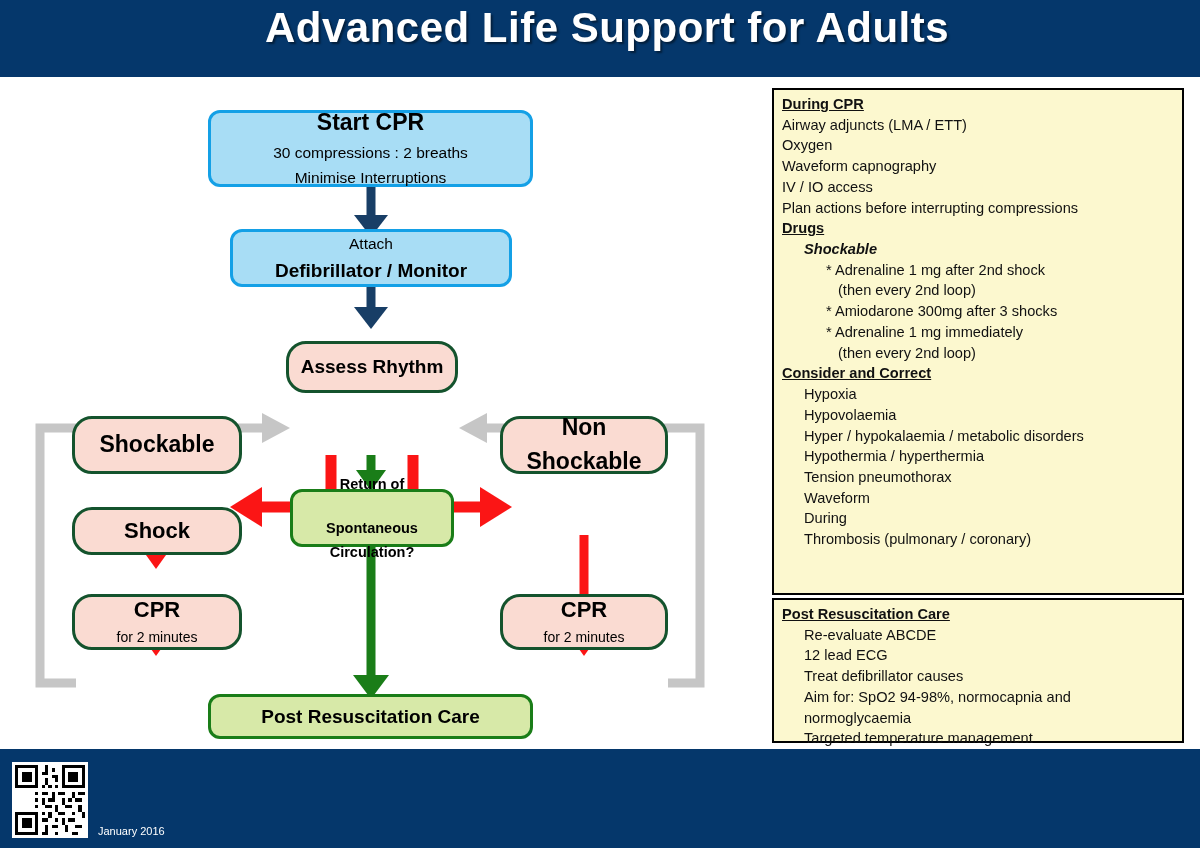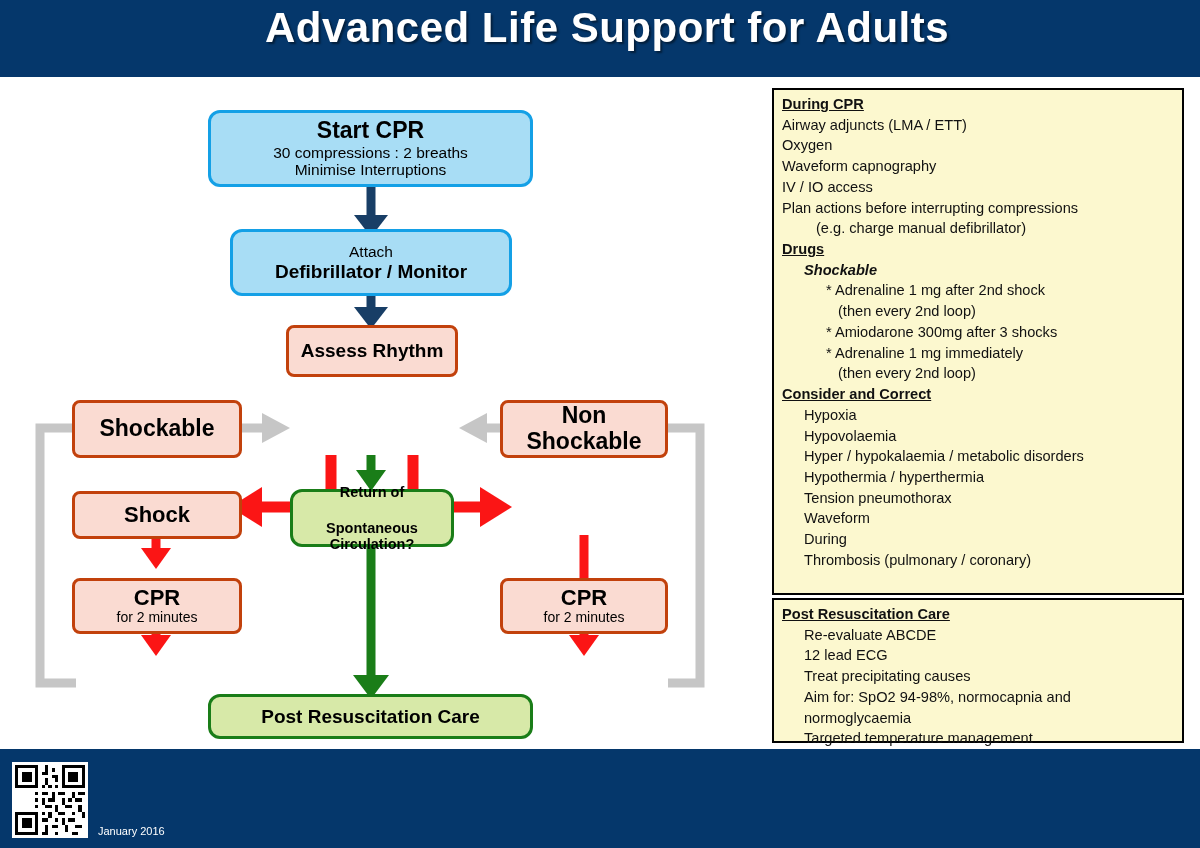--- a/index.html
+++ b/index.html
@@ -42,30 +42,30 @@
   .qr svg{display:block;}
   .footer-date{
     position:absolute;left:98px;top:76px;
     color:#ffffff;font-size:11px;font-weight:normal;
   }
 
   
   .node{
     position:absolute;box-sizing:border-box;
     display:flex;flex-direction:column;align-items:center;justify-content:center;
-    text-align:center;line-height:1.12;
+    text-align:center;line-height:1.12;gap:8px;
   }
   .node .t1{font-weight:bold;}
   .node .t2{font-weight:normal;}
 
   .blue{
     background:#a8ddf5;border:3px solid #14a0e6;border-radius:12px;
   }
   .pink{
-    background:#fadbd2;border:3px solid #c2410c;border-radius:8px;
+    background:#fadbd2;border:3px solid #14532d;border-radius:20px;margin-top:16px;
   }
   .green{
     background:#d7e9a8;border:3px solid #1a7d18;border-radius:12px;
   }
 
   
   .arrows{position:absolute;left:0;top:0;width:1200px;height:672px;}
 
   
   .infopanel{
@@ -162,21 +162,21 @@
         <polygon points="353,598 389,598 371,622" fill="#1a7d18"></polygon>
       </g>
     </svg>
 
     <div class="node blue" style="left:208px;top:33px;width:325px;height:77px;">
       <span class="t1" style="font-size:23px;">Start CPR</span>
       <span class="t2" style="font-size:15.5px;">30 compressions : 2 breaths</span>
       <span class="t2" style="font-size:15.5px;">Minimise Interruptions</span>
     </div>
 
-    <div class="node blue" style="left:230px;top:152px;width:282px;height:67px;">
+    <div class="node blue" style="left:230px;top:152px;width:282px;height:58px;">
       <span class="t2" style="font-size:15.5px;">Attach</span>
       <span class="t1" style="font-size:19px;">Defibrillator / Monitor</span>
     </div>
 
     <div class="node pink" style="left:286px;top:248px;width:172px;height:52px;">
       <span class="t1" style="font-size:19px;">Assess Rhythm</span>
     </div>
 
     <div class="node pink" style="left:72px;top:323px;width:170px;height:58px;">
       <span class="t1" style="font-size:23px;">Shockable</span>
@@ -211,21 +211,20 @@
       <span class="t1" style="font-size:19px;">Post Resuscitation Care</span>
     </div>
 
     <div class="infopanel" style="left:772px;top:11px;width:412px;height:507px;">
       <span class="hd">During CPR</span>
       <span class="ln">Airway adjuncts (LMA / ETT)</span>
       <span class="ln">Oxygen</span>
       <span class="ln">Waveform capnography</span>
       <span class="ln">IV / IO access</span>
       <span class="ln">Plan actions before interrupting compressions</span>
-      <span class="ln i2">(e.g. charge manual defibrillator)</span>
 
       <span class="hd">Drugs</span>
       <span class="ln i1 it">Shockable</span>
       <span class="ln i3">* Adrenaline 1 mg after 2nd shock</span>
       <span class="ln i4">(then every 2nd loop)</span>
       <span class="ln i3">* Amiodarone 300mg after 3 shocks</span>
       <span class="ln i3">* Adrenaline 1 mg immediately</span>
       <span class="ln i4">(then every 2nd loop)</span>
 
       <span class="hd">Consider and Correct</span>
@@ -236,21 +235,21 @@
       <span class="ln i1">Tension pneumothorax</span>
       <span class="ln i1">Waveform</span>
       <span class="ln i1">During</span>
       <span class="ln i1">Thrombosis (pulmonary / coronary)</span>
     </div>
 
     <div class="infopanel" style="left:772px;top:521px;width:412px;height:145px;">
       <span class="hd">Post Resuscitation Care</span>
       <span class="ln i1">Re-evaluate ABCDE</span>
       <span class="ln i1">12 lead ECG</span>
-      <span class="ln i1">Treat precipitating causes</span>
+      <span class="ln i1">Treat defibrillator causes</span>
       <span class="wrapline">Aim for: SpO2 94-98%, normocapnia and normoglycaemia</span>
       <span class="ln i1">Targeted temperature management</span>
     </div>
 
   </div>
 
   <div class="footer">
 
     <div class="qr">
       <svg width="70" height="70" viewBox="0 0 21 21" shape-rendering="crispEdges">

